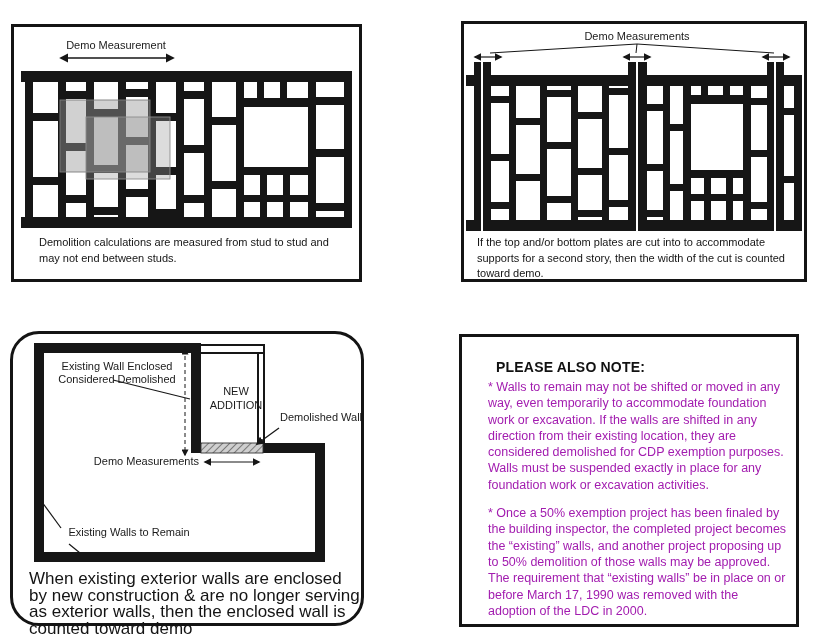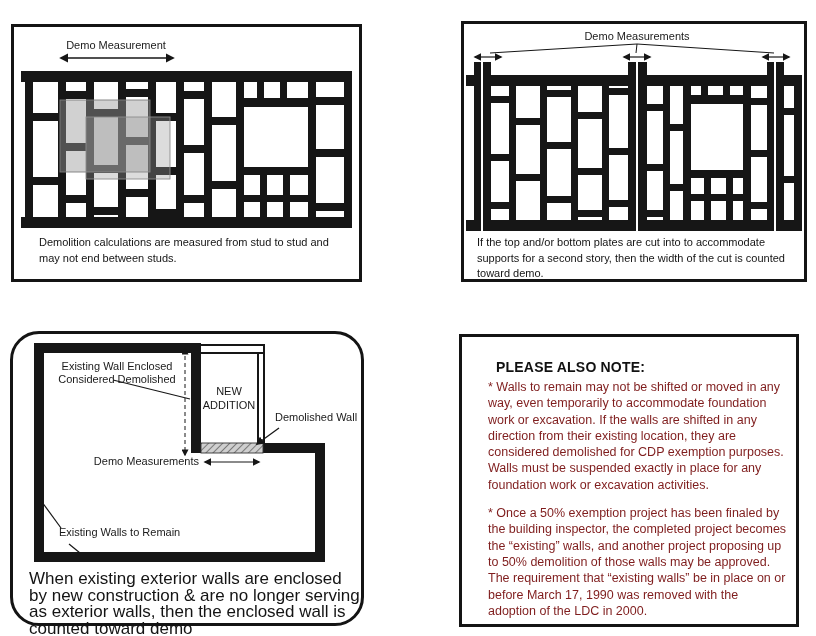--- a/index.html
+++ b/index.html
@@ -10,31 +10,31 @@
   }
   .panel{
     position:absolute;border:3px solid #141414;background:#ffffff;box-sizing:border-box;
   }
   #panel-tl{left:11px;top:24px;width:351px;height:258px;}
   #panel-tr{left:461px;top:21px;width:346px;height:261px;}
   #panel-bl{left:10px;top:331px;width:354px;height:295px;border-radius:29px;}
   #panel-br{left:459px;top:334px;width:340px;height:293px;}
   .diagram-svg{position:absolute;left:0;top:0;}
   .lbl{
-    position:absolute;font-size:11px;line-height:12.5px;color:#1a1a1a;white-space:normal;
+    position:absolute;font-size:11px;line-height:12.5px;color:#1a1a1a;white-space:normal;text-align:center;
   }
   .caption{
     position:absolute;font-size:11px;line-height:15.5px;color:#141414;
   }
   .note-title{
     position:absolute;left:26px;top:14px;font-size:14px;font-weight:bold;color:#111;
     letter-spacing:.2px;
   }
   .note-body{
-    position:absolute;left:26px;top:42px;width:300px;font-size:12.5px;line-height:16.3px;color:#7f1d1d;
+    position:absolute;left:26px;top:42px;width:300px;font-size:12.5px;line-height:16.3px;color:#a21caf;
   }
   .note-body p{margin:0 0 12px 0;}
   .center{text-align:center;}
   .right{text-align:right;}
 </style>
 </head>
 <body>
 
 <div class="page">
 
@@ -224,21 +224,21 @@
       <line x1="192" y1="128" x2="246" y2="128" stroke="#161616" stroke-width="1.1" marker-start="url(#bl-ah)" marker-end="url(#bl-ah)"></line>
 
       <g stroke="#161616" stroke-width="1.2">
         <line x1="100" y1="46" x2="177" y2="65"></line>
         <line x1="266" y1="94" x2="244" y2="110" marker-end="url(#bl-ah)"></line>
         <line x1="48" y1="194" x2="29" y2="168"></line>
         <line x1="56" y1="210" x2="67" y2="219"></line>
       </g>
     </svg>
     <div class="lbl center" style="left:38px;top:26px;width:132px;">Existing Wall Enclosed Considered Demolished</div>
-    <div class="lbl center" style="left:188px;top:50px;width:56px;line-height:14px;">NEW ADDITION</div>
+    <div class="lbl center" style="left:195px;top:50px;width:56px;line-height:14px;">NEW ADDITION</div>
     <div class="lbl" style="left:262px;top:77px;width:92px;">Demolished Wall</div>
     <div class="lbl right" style="left:72px;top:121px;width:114px;">Demo Measurements</div>
     <div class="lbl" style="left:46px;top:192px;width:140px;">Existing Walls to Remain</div>
     <div class="caption" style="left:16px;top:237px;width:332px;font-size:17px;line-height:16.5px;">When existing exterior walls are enclosed by new construction &amp; are no longer serving as exterior walls, then the enclosed wall is counted toward demo</div>
   </section>
 
   <section class="panel" id="panel-br">
     <h2 class="note-title" style="margin:8px;">PLEASE ALSO NOTE:</h2>
     <div class="note-body">
       <p>* Walls to remain may not be shifted or moved in any way, even temporarily to accommodate foundation work or excavation. If the walls are shifted in any direction from their existing location, they are considered demolished for CDP exemption purposes. Walls must be suspended exactly in place for any foundation work or excavation activities.</p>

